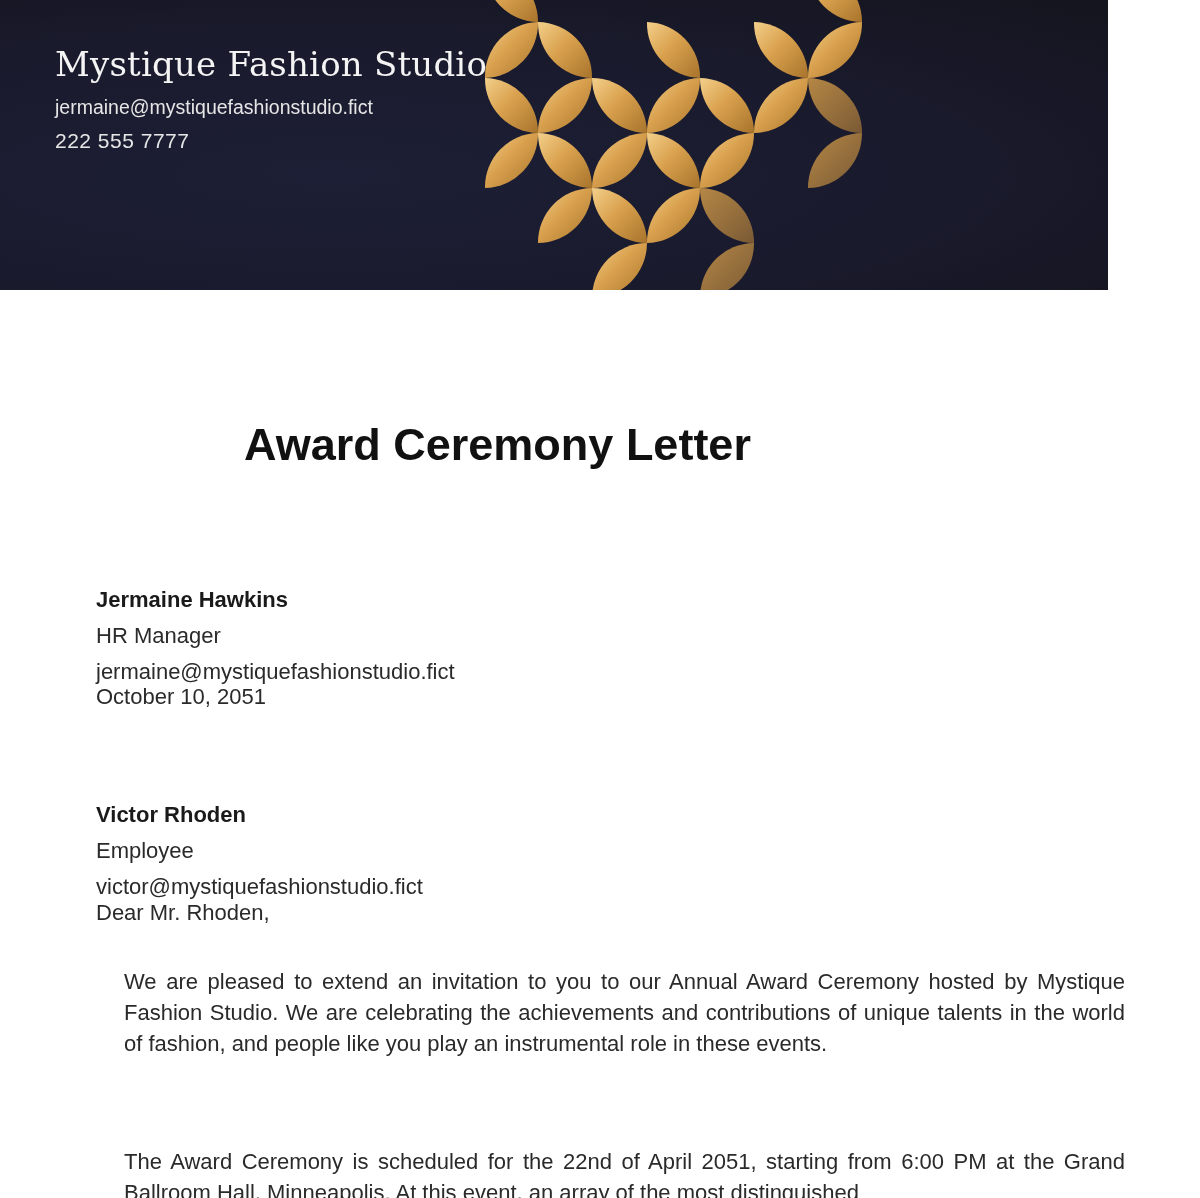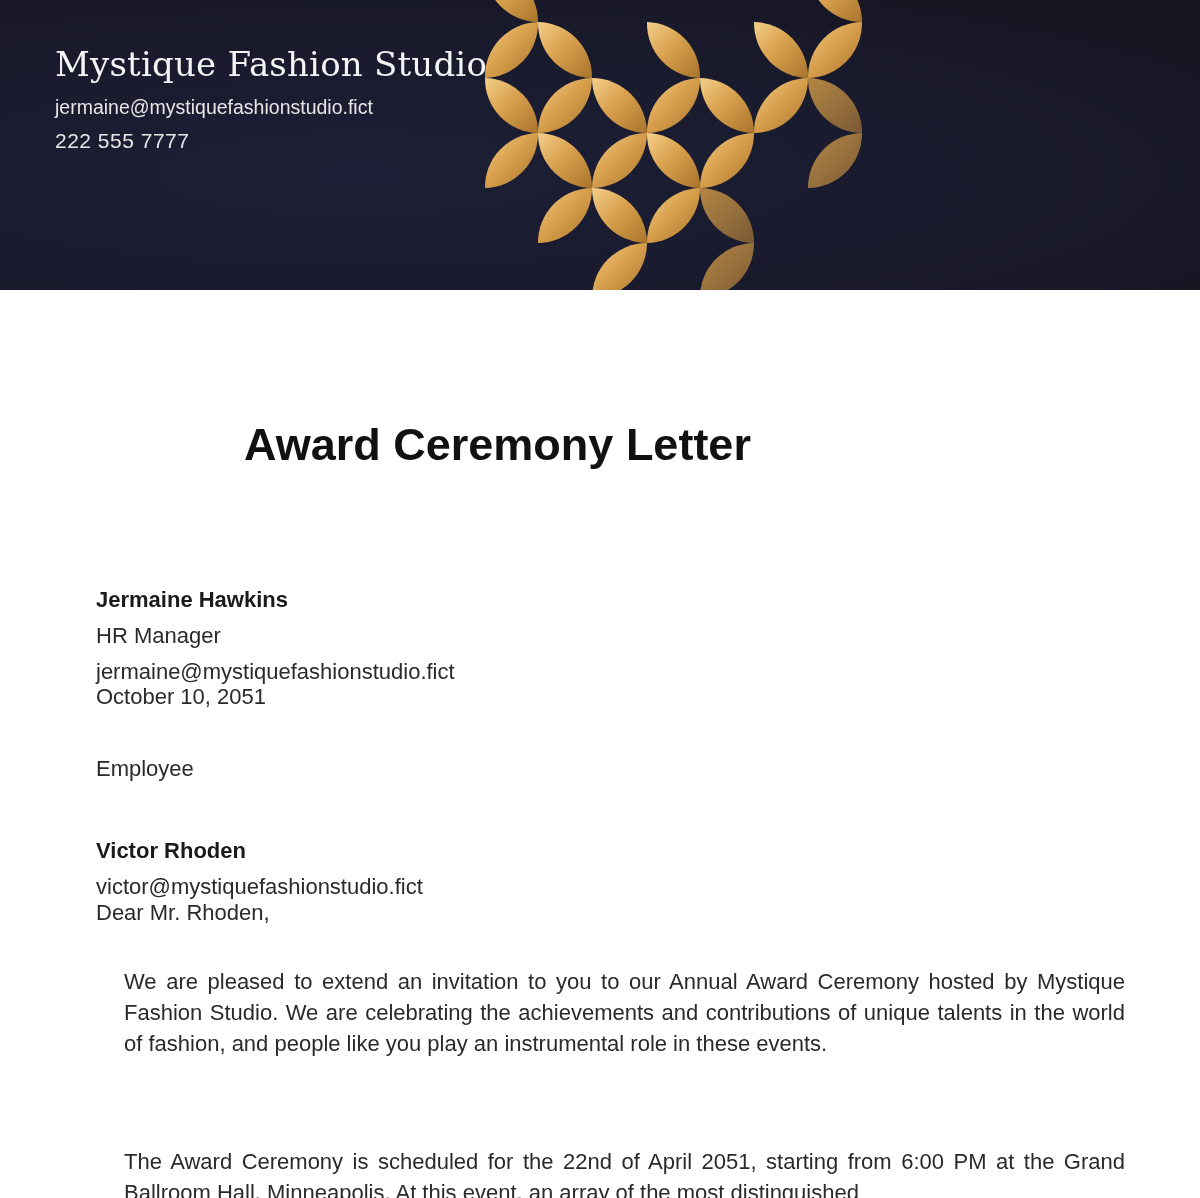--- a/index.html
+++ b/index.html
@@ -1,20 +1,20 @@
 <!DOCTYPE html>
 <html><head>
   <meta charset="utf-8">
   <style>
     * { box-sizing: border-box; margin: 0; padding: 0; }
     html, body { width: 1200px; height: 1198px; overflow: hidden; background: #ffffff; }
     body { position: relative; font-family: "Liberation Sans", "DejaVu Sans", sans-serif; color: #222222; }
 
     .header-band {
-      position: absolute; left: 0; top: 0; width: 1200px; height: 290px;
+      position: absolute; left: 0; top: 0; width: 1108px; height: 290px;
       background: radial-gradient(ellipse at 30% 60%, #1d1f36 0%, #191a2c 55%, #15151f 100%);
       overflow: hidden;
     }
     .header-band svg.pattern { position: absolute; left: 0; top: 0; width: 1200px; height: 290px; }
     .company-block { position: absolute; left: 55px; top: 44px; color: #f2f2f2; }
     .company-name {
       font-family: "DejaVu Serif", "Liberation Serif", serif;
       font-size: 34px; line-height: 40px; letter-spacing: 0.2px; color: #f4f4f4;
       white-space: nowrap;
     }
@@ -92,20 +92,20 @@
 <h1 class="doc-title">Award Ceremony Letter</h1>
 
 <div class="letter">
   <div class="sender">
     <div class="line bold">Jermaine Hawkins</div>
     <div class="line">HR Manager</div>
     <div class="line">jermaine@mystiquefashionstudio.fict</div>
   </div>
   <div class="date line">October 10, 2051</div>
   <div class="recipient">
+    <div class="line bold">Victor Rhoden</div>
     <div class="line">Employee</div>
-    <div class="line bold">Victor Rhoden</div>
     <div class="line">victor@mystiquefashionstudio.fict</div>
   </div>
   <div class="salutation line">Dear Mr. Rhoden,</div>
   <p class="para para1">We are pleased to extend an invitation to you to our Annual Award Ceremony hosted by Mystique Fashion Studio. We are celebrating the achievements and contributions of unique talents in the world of fashion, and people like you play an instrumental role in these events.</p>
   <p class="para para2">The Award Ceremony is scheduled for the 22nd of April 2051, starting from 6:00 PM at the Grand Ballroom Hall, Minneapolis. At this event, an array of the most distinguished</p>
 </div>
 
 </body></html>

